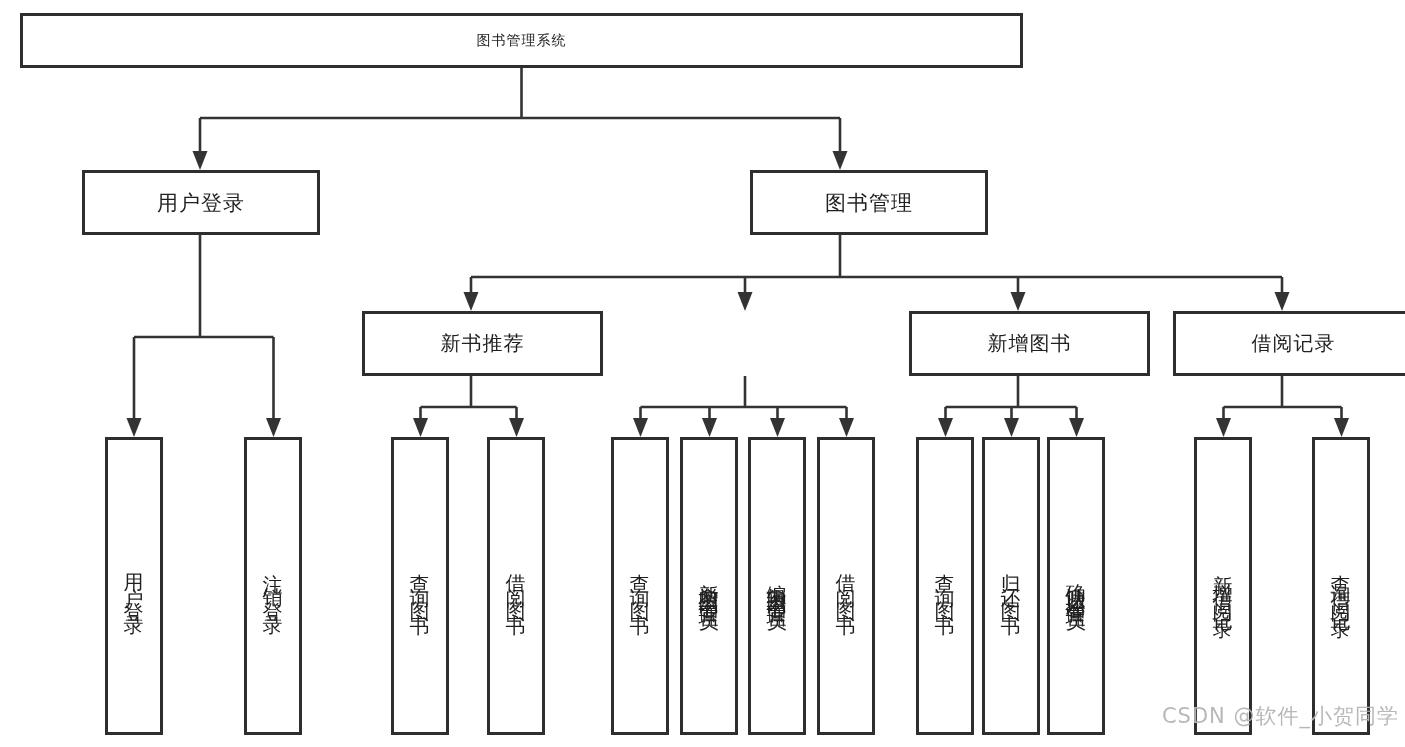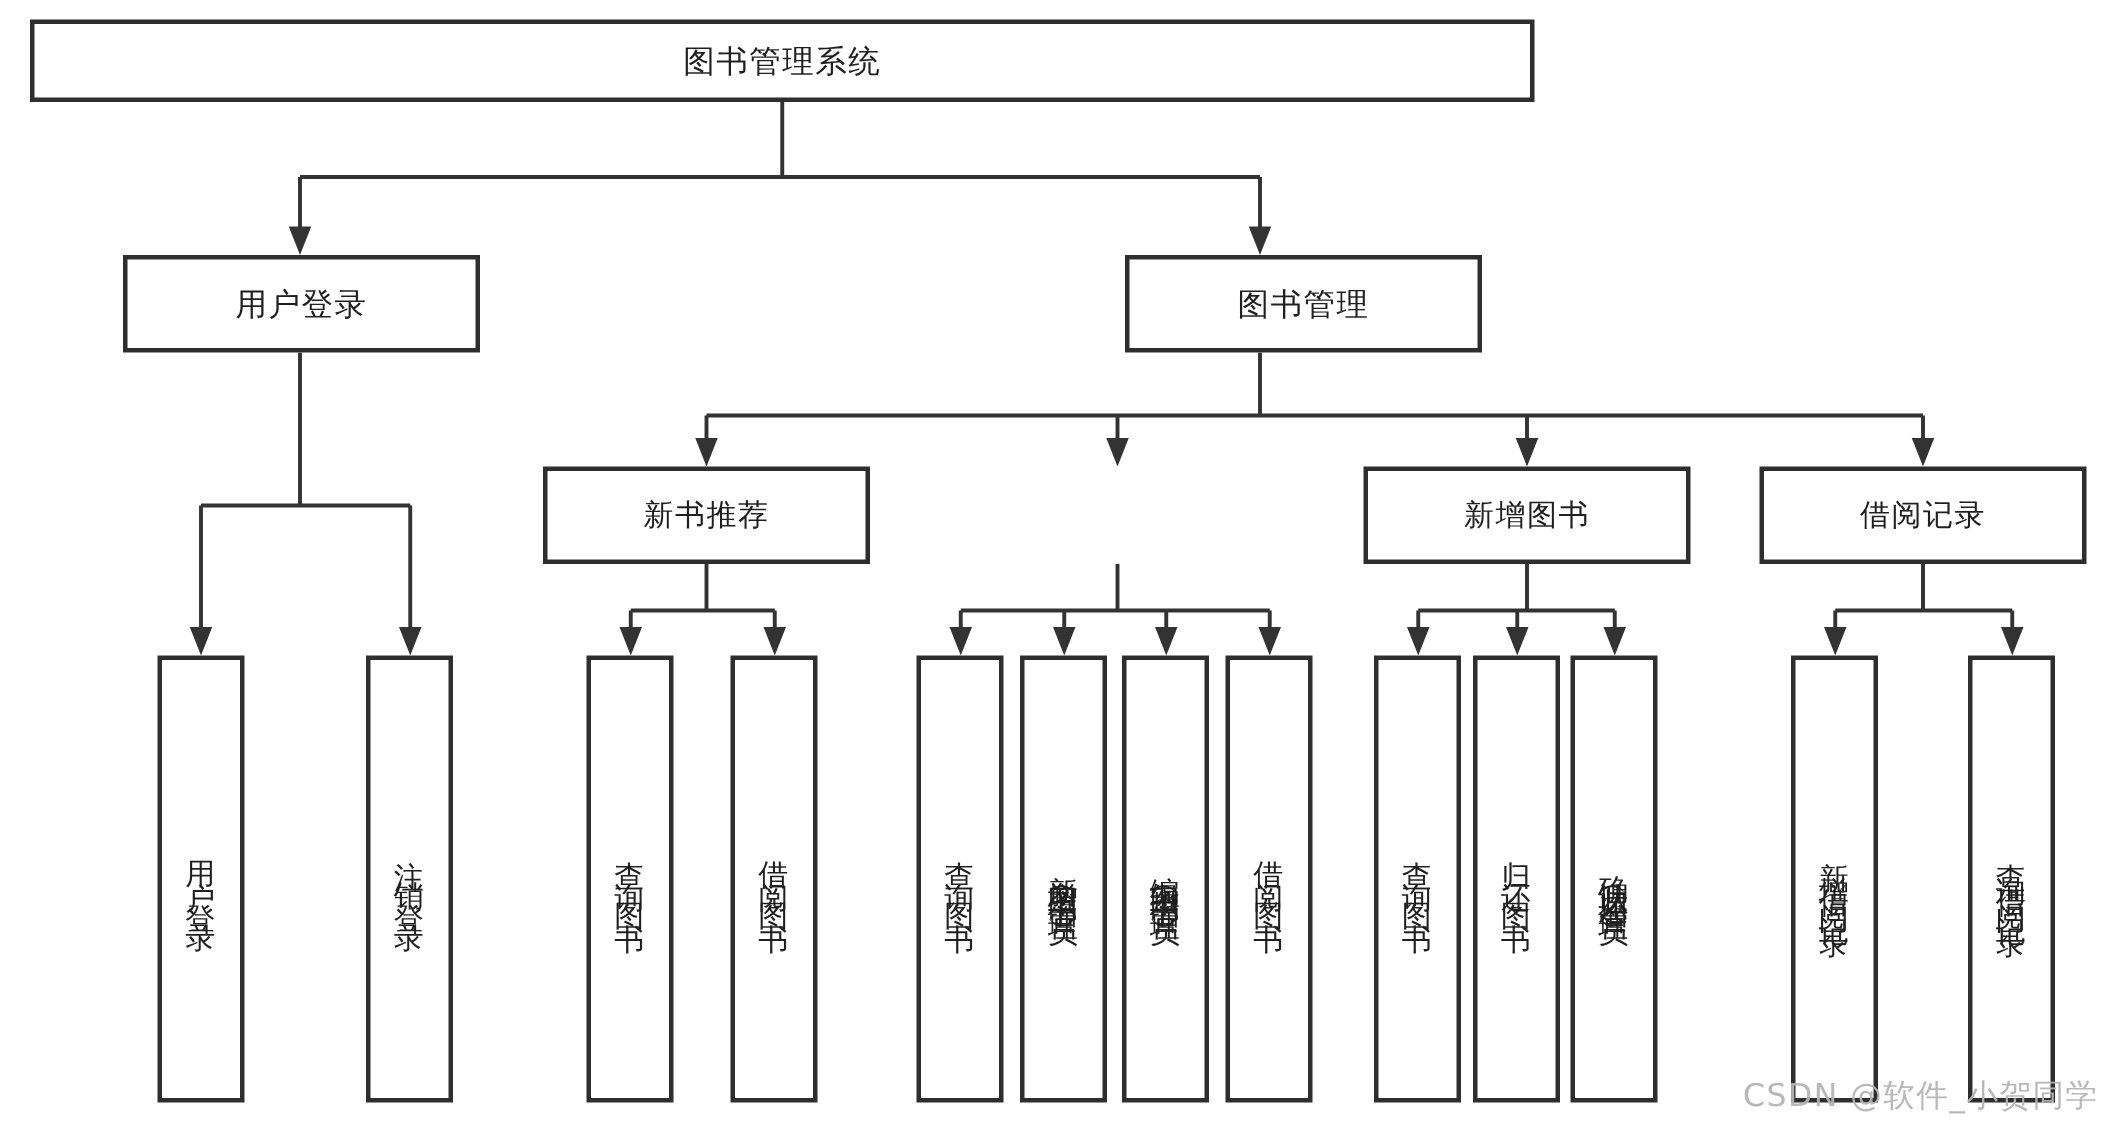--- a/index.html
+++ b/index.html
@@ -20,39 +20,39 @@
   .node {
     position: absolute;
     box-sizing: border-box;
     background: #ffffff;
     border: 3px solid #2e2e2e;
     display: flex;
     align-items: center;
     justify-content: center;
     text-align: center;
   }
-  .root { left: 20px; top: 13px; width: 1003px; height: 55px; font-size: 21px; }
+  .root { left: 20px; top: 13px; width: 1003px; height: 55px; font-size: 14px; }
   .lvl2 { top: 170px; width: 238px; height: 65px; font-size: 21px; }
-  .mid  { top: 311px; width: 218px; height: 65px; font-size: 20px; }
+  .mid  { top: 311px; width: 241px; height: 65px; font-size: 20px; }
   .leaf { top: 437px; width: 58px;  height: 298px; }
   .hlabel { letter-spacing: 1px; white-space: nowrap; }
   .vlabel {
     writing-mode: vertical-rl;
     text-orientation: mixed;
     font-size: 20px;
     line-height: 1;
     letter-spacing: 7px;
   }
   .sp-wide  { letter-spacing: 14px; }
   .sp-mid   { letter-spacing: 9px; }
   .sp-tight { letter-spacing: 4px; }
   .watermark {
     position: absolute;
     right: 6px;
-    bottom: 3px;
+    bottom: 17px;
     font-size: 21px;
     color: rgba(180, 180, 180, 0.95);
     letter-spacing: 1px;
     white-space: nowrap;
     z-index: 5;
     text-align: center;
   }
 </style>
 </head>
 <body>

